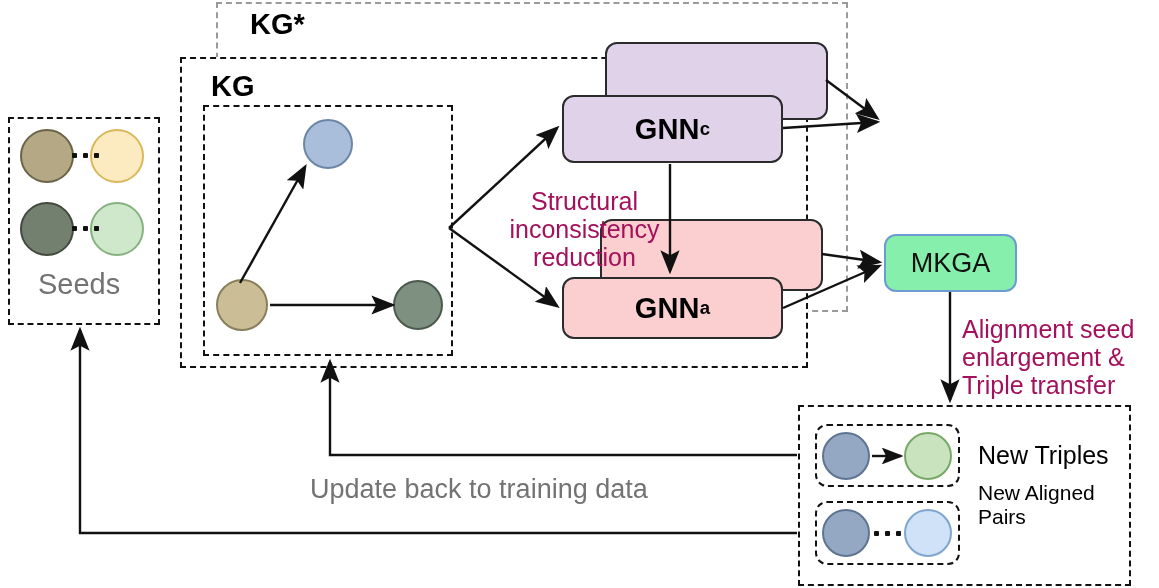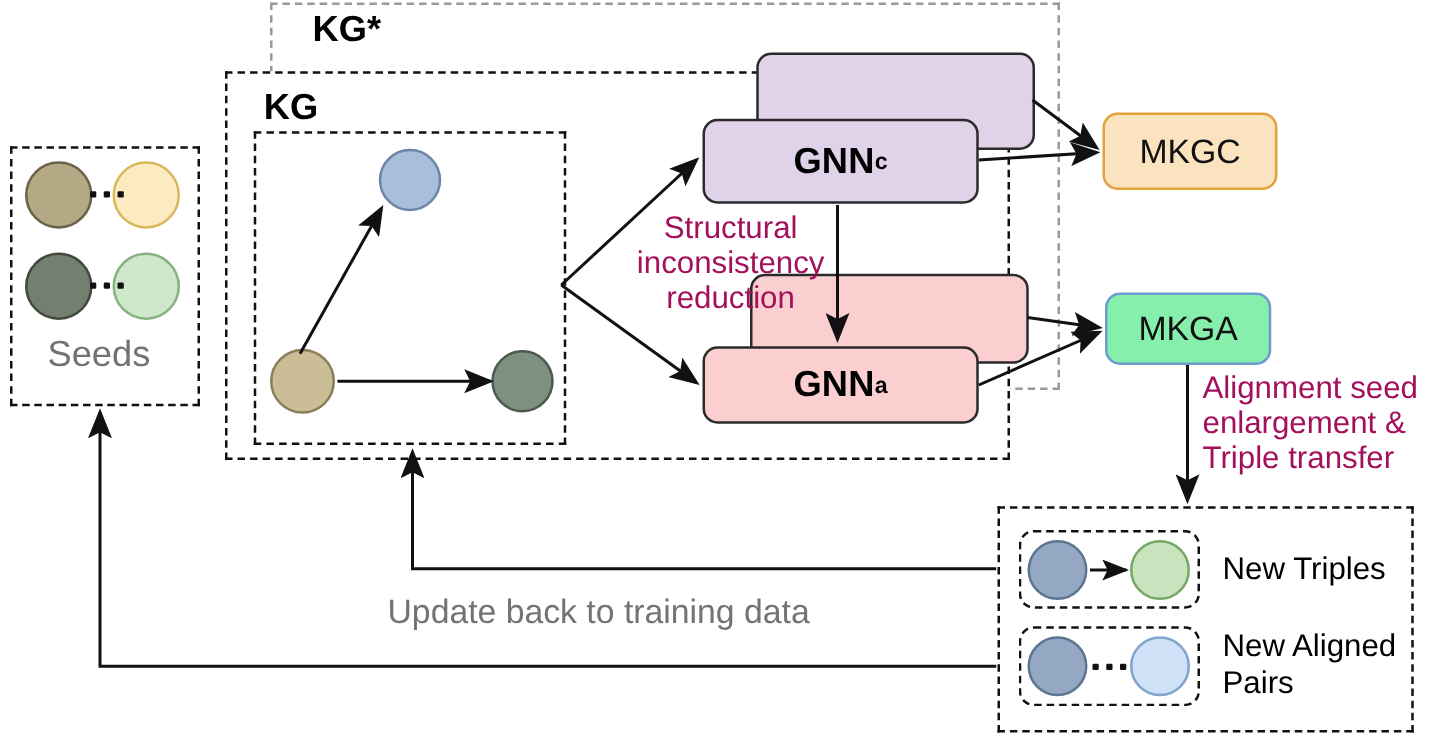--- a/index.html
+++ b/index.html
@@ -49,21 +49,21 @@
     border-radius:12px;
     font-size:27px; color:#111;
   }
   
   .node{
     position:absolute; border-radius:50%;
     box-sizing:border-box;
   }
   
   .ftext{ position:absolute; color:#737373; white-space:pre; }
-  .mtext{ position:absolute; color:#A3105B; white-space:pre; line-height:1.12; }
+  .mtext{ position:absolute; color:#A3105B; white-space:pre; line-height:1.12;margin-top:19px; }
   .rlabel{ position:absolute; color:#000; line-height:1.15; }
   .dots{ position:absolute; display:flex; gap:6px; align-items:center; }
   .dots i{ display:block; width:5px; height:5px; background:#111; border-radius:1px; }
   .sub{ font-size:.64em; vertical-align:-0.26em; font-weight:bold; }
 </style>
 </head>
 <body>
 
 <div id="canvas">
 
@@ -106,23 +106,20 @@
 
   <div class="pbox gnn" style="left:562px; top:95px; width:221px; height:68px; background:#DFD2E9;">
     <span>GNN</span>
       <span class="sub">c</span>
   </div>
   <div class="pbox gnn" style="left:562px; top:277px; width:221px; height:62px; background:#FBCFCF;">
     <span>GNN</span>
       <span class="sub">a</span>
   </div>
 
-  <div class="outbox" style="left:882px; top:90px; width:140px; height:62px; background:#FCE3C0; border:2.2px solid #E3A13A;">
-    <span>MKGC</span>
-  </div>
   <div class="outbox" style="left:884px; top:234px; width:133px; height:58px; background:#86efac; border:2.2px solid #6C9BD2;">
     <span>MKGA</span>
   </div>
 
   <div class="node" style="left:822px; top:432px; width:48px; height:48px; background:#94A8C4; border:2px solid #5f7491;"></div>
   <div class="node" style="left:904px; top:432px; width:48px; height:48px; background:#C9E3BF; border:2px solid #77a865;"></div>
   <div class="node" style="left:822px; top:509px; width:48px; height:48px; background:#94A8C4; border:2px solid #5f7491;"></div>
   <div class="node" style="left:904px; top:509px; width:48px; height:48px; background:#CFE2F7; border:2px solid #7fa5cf;"></div>
   <div class="dots" style="left:874px; top:531px;">
     <i></i>
@@ -134,21 +131,21 @@
 inconsistency
 reduction</div>
 
   <div class="mtext" style="left:962px; top:296px; width:200px; font-size:25px; text-align:left;">Alignment seed
 enlargement &amp;
 Triple transfer</div>
 
   <div class="ftext" style="left:310px; top:474px; font-size:27px;">Update back to training data</div>
 
   <div class="rlabel" style="left:978px; top:441px; font-size:25px;">New Triples</div>
-  <div class="rlabel" style="left:978px; top:503px; font-size:25px; white-space:pre;">New Aligned
+  <div class="rlabel" style="left:978px; top:481px; font-size:21px; white-space:pre;">New Aligned
 Pairs</div>
 
   <svg id="wires" viewBox="0 0 1159 588">
     <defs>
       <marker id="ah" markerWidth="10" markerHeight="8" refX="8.6" refY="4" orient="auto" markerUnits="strokeWidth">
         <path d="M0,0 L10,4 L0,8 L2,4 z" fill="#111"></path>
       </marker>
       <marker id="ahs" markerWidth="9" markerHeight="7" refX="8" refY="3.5" orient="auto" markerUnits="strokeWidth">
         <path d="M0,0 L9,3.5 L0,7 L1.8,3.5 z" fill="#111"></path>
       </marker>

